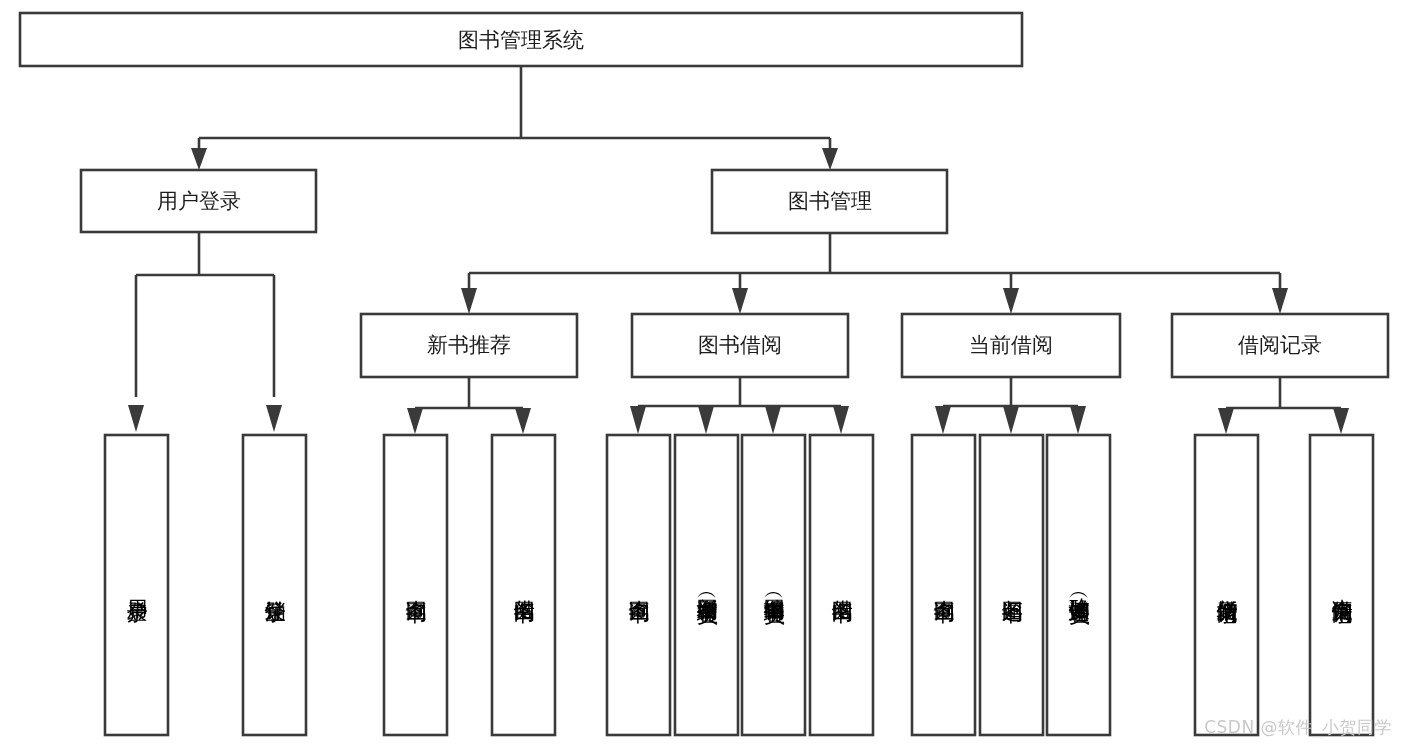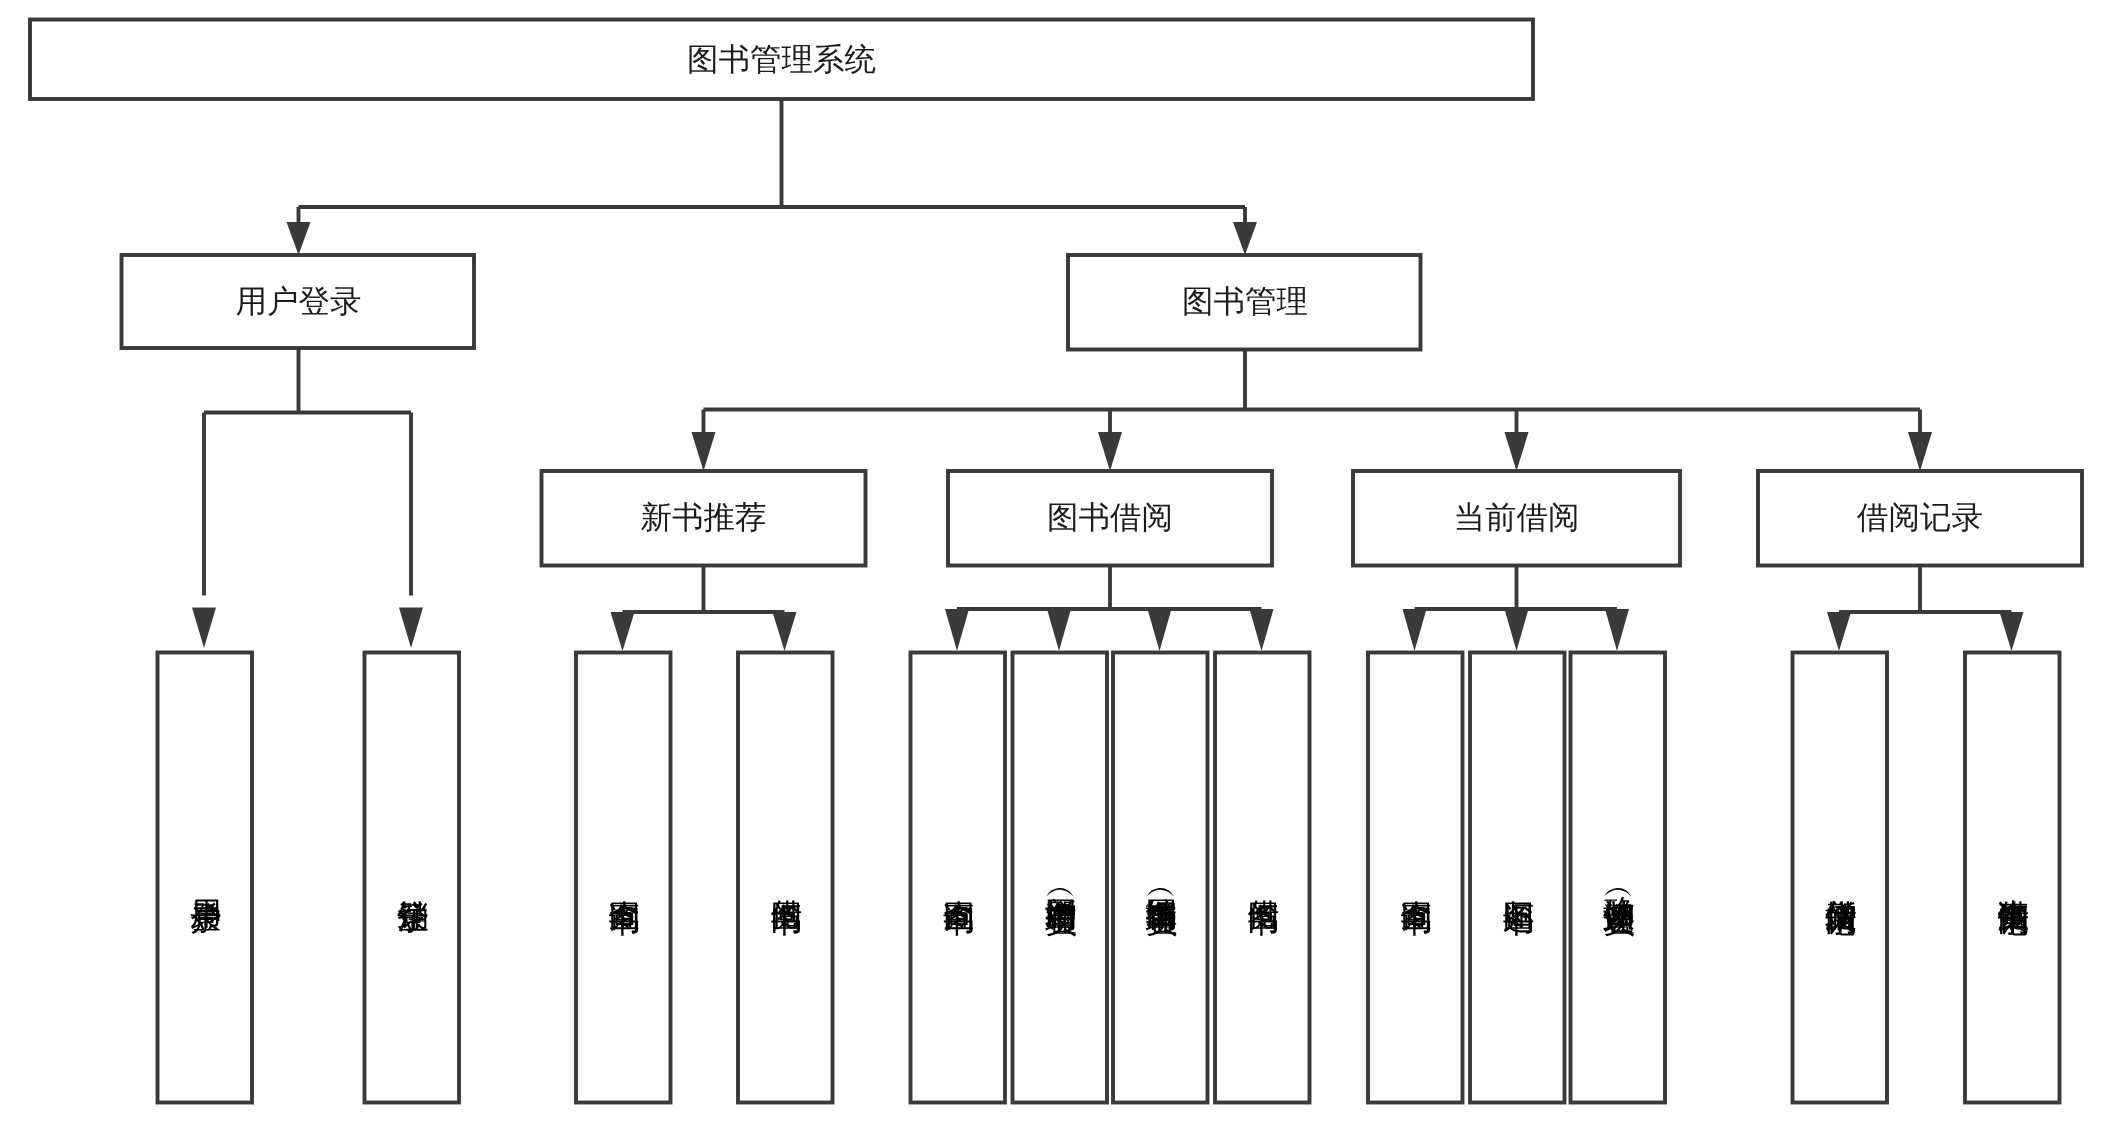--- a/index.html
+++ b/index.html
@@ -242,13 +242,14 @@
     <div class="vlabel-wrap">
         <span class="node-label-v">新增借阅记录</span>
       </div>
   </div>
   <div style="position:absolute; left:1310px; top:435px; width:63px; height:300px;">
     <div class="vlabel-wrap">
         <span class="node-label-v">查询借阅记录</span>
       </div>
   </div>
 
+  <div class="watermark">CSDN @软件_小贺同学</div>
 </div>
 
 </body></html>

